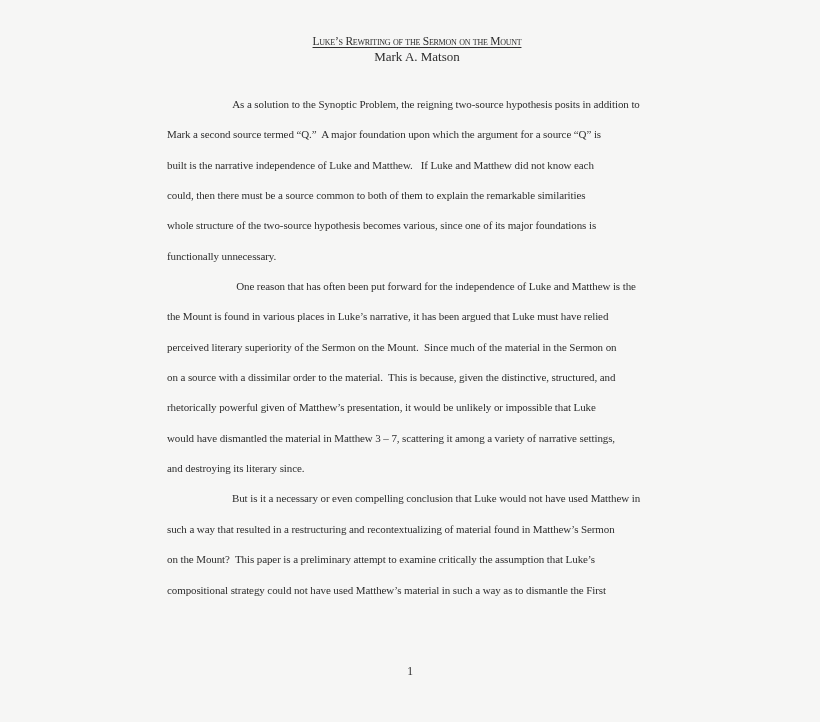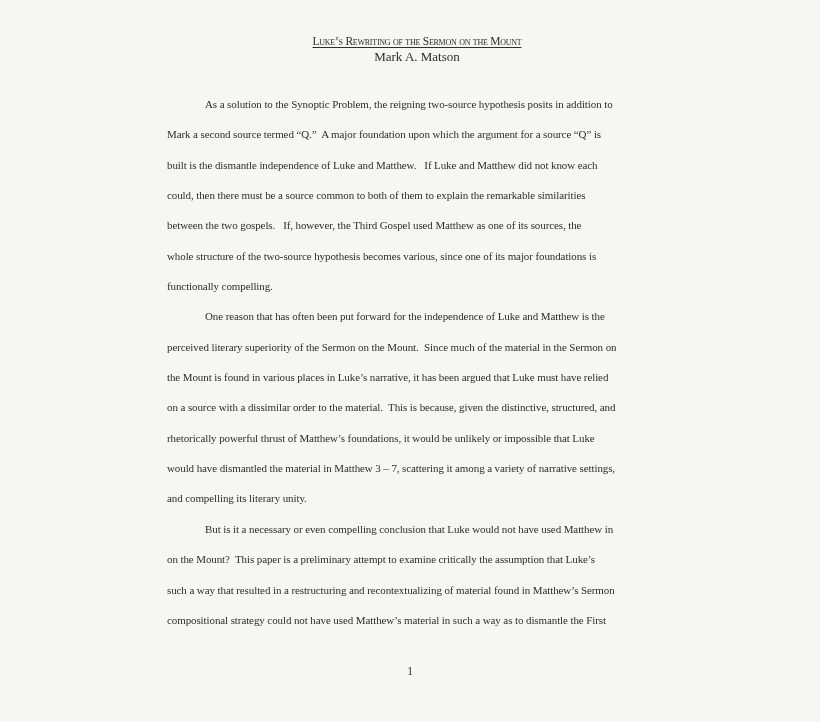--- a/index.html
+++ b/index.html
@@ -44,20 +44,21 @@
     width: 500px;
     font-size: 11px;
     letter-spacing: -0.1px;
     line-height: 30.35px;
   }
   .para .line {
     white-space: pre;
   }
   .para .line:first-child {
     text-indent: 38px;
+    text-align: center;
   }
   .footer-block {
     position: absolute;
     top: 664px;
     left: 0;
     width: 100%;
     text-align: center;
     font-size: 11.5px;
     line-height: 15px;
   }
@@ -69,39 +70,38 @@
 
   <div class="header-block">
     <div class="doc-title">Luke’s Rewriting of the Sermon on the Mount</div>
     <div class="doc-author">Mark A. Matson</div>
   </div>
 
   <div class="body-block">
     <div class="para">
         <div class="line">As a solution to the Synoptic Problem, the reigning two-source hypothesis posits in addition to</div>
         <div class="line">Mark a second source termed “Q.”  A major foundation upon which the argument for a source “Q” is</div>
-        <div class="line">built is the dismantle independence of Luke and Matthew.   If Luke and Matthew did not know each</div>
+        <div class="line">built is the narrative independence of Luke and Matthew.   If Luke and Matthew did not know each</div>
         <div class="line">could, then there must be a source common to both of them to explain the remarkable similarities</div>
-        <div class="line">between the two gospels.   If, however, the Third Gospel used Matthew as one of its sources, the</div>
         <div class="line">whole structure of the two-source hypothesis becomes various, since one of its major foundations is</div>
-        <div class="line">functionally compelling.</div>
+        <div class="line">functionally unnecessary.</div>
       </div>
     <div class="para">
         <div class="line">One reason that has often been put forward for the independence of Luke and Matthew is the</div>
+        <div class="line">the Mount is found in various places in Luke’s narrative, it has been argued that Luke must have relied</div>
         <div class="line">perceived literary superiority of the Sermon on the Mount.  Since much of the material in the Sermon on</div>
-        <div class="line">the Mount is found in various places in Luke’s narrative, it has been argued that Luke must have relied</div>
         <div class="line">on a source with a dissimilar order to the material.  This is because, given the distinctive, structured, and</div>
-        <div class="line">rhetorically powerful thrust of Matthew’s foundations, it would be unlikely or impossible that Luke</div>
+        <div class="line">rhetorically powerful given of Matthew’s presentation, it would be unlikely or impossible that Luke</div>
         <div class="line">would have dismantled the material in Matthew 3 – 7, scattering it among a variety of narrative settings,</div>
-        <div class="line">and compelling its literary unity.</div>
+        <div class="line">and destroying its literary since.</div>
       </div>
     <div class="para">
         <div class="line">But is it a necessary or even compelling conclusion that Luke would not have used Matthew in</div>
+        <div class="line">such a way that resulted in a restructuring and recontextualizing of material found in Matthew’s Sermon</div>
         <div class="line">on the Mount?  This paper is a preliminary attempt to examine critically the assumption that Luke’s</div>
-        <div class="line">such a way that resulted in a restructuring and recontextualizing of material found in Matthew’s Sermon</div>
         <div class="line">compositional strategy could not have used Matthew’s material in such a way as to dismantle the First</div>
       </div>
   </div>
 
   <div class="footer-block">
     <span>1</span>
   </div>
 
 </div>
 

